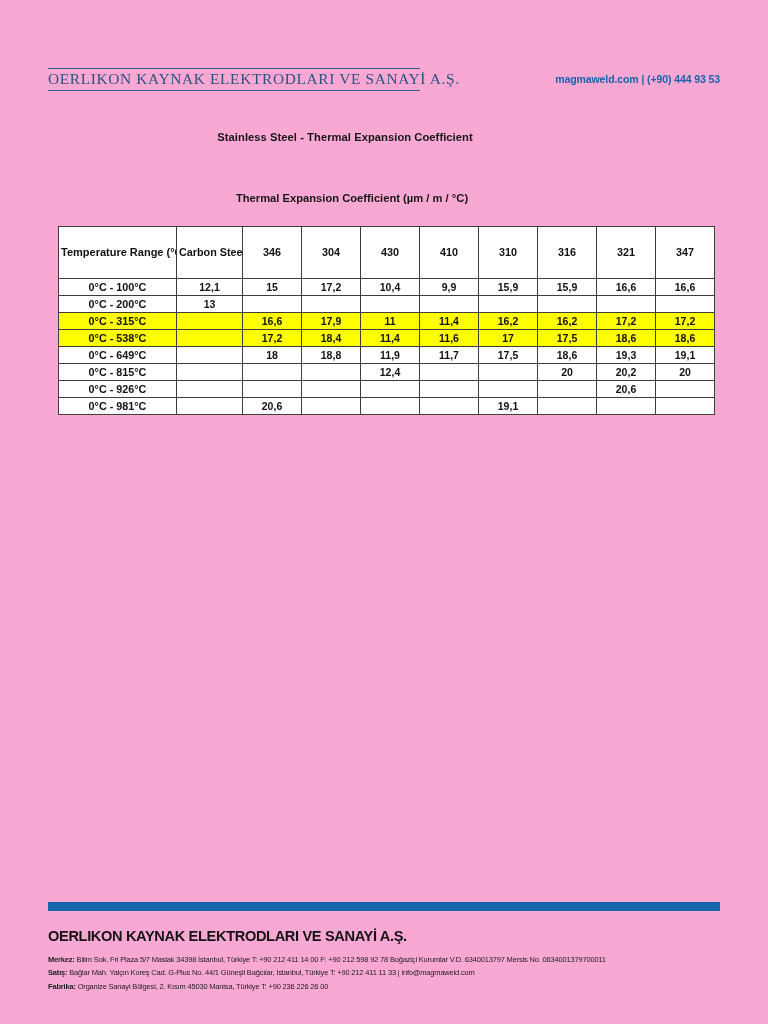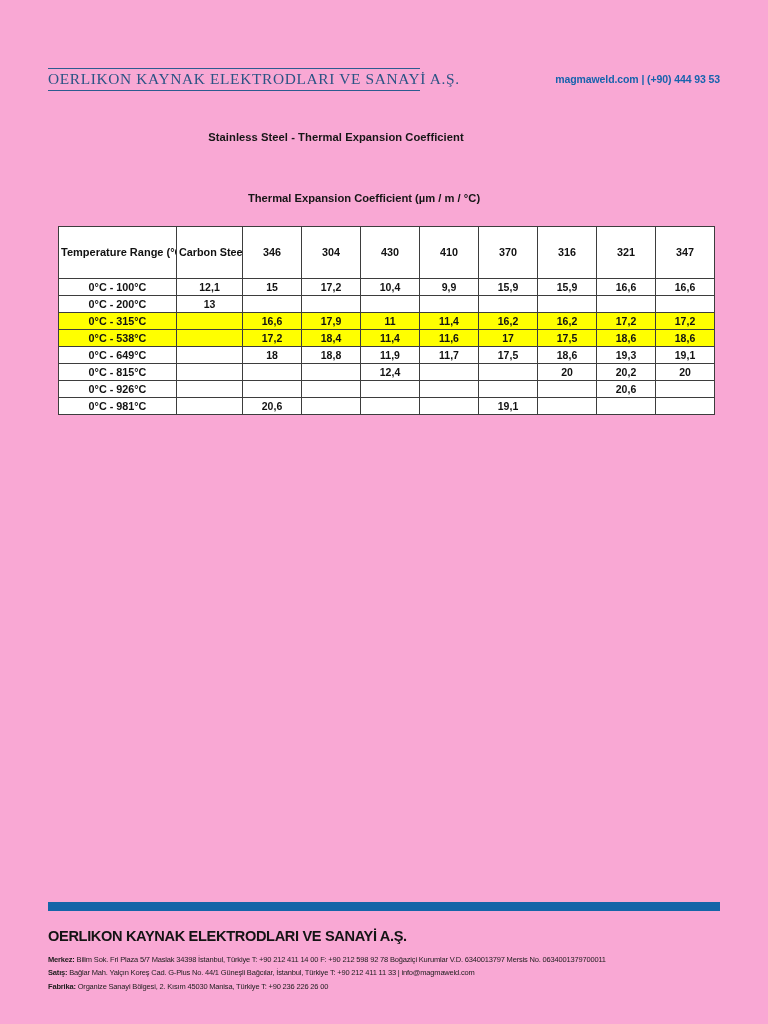--- a/index.html
+++ b/index.html
@@ -56,33 +56,33 @@
     font-weight: bold;
     color: #1763ad;
     white-space: nowrap;
     padding-top: 5px;
     letter-spacing: -0.1px;
   }
 
   
   .doc-title {
     position: absolute;
-    left: 8px;
+    left: 17px;
     top: 131px;
     width: 656px;
     text-align: center;
     font-size: 11.2px;
     font-weight: bold;
     color: #161616;
     letter-spacing: 0.05px;
   }
 
   .table-caption {
     position: absolute;
-    left: 12px;
+    left: 0;
     top: 192px;
     width: 704px;
     text-align: center;
     font-size: 11.2px;
     font-weight: bold;
     color: #161616;
   }
 
   
   .table-wrap {
@@ -199,21 +199,21 @@
           <col class="c-alloy">
       </colgroup>
       <thead>
         <tr>
           <th class="hdr-temp">Temperature Range (°C)</th>
           <th>Carbon Steel</th>
           <th>346</th>
           <th>304</th>
           <th>430</th>
           <th>410</th>
-          <th>370</th>
+          <th>310</th>
           <th>316</th>
           <th>321</th>
           <th>347</th>
         </tr>
       </thead>
       <tbody id="table-body">
           <tr>
             <td class="rowlabel">0°C - 100°C</td>
             <td>12,1</td>
             <td>15</td>

